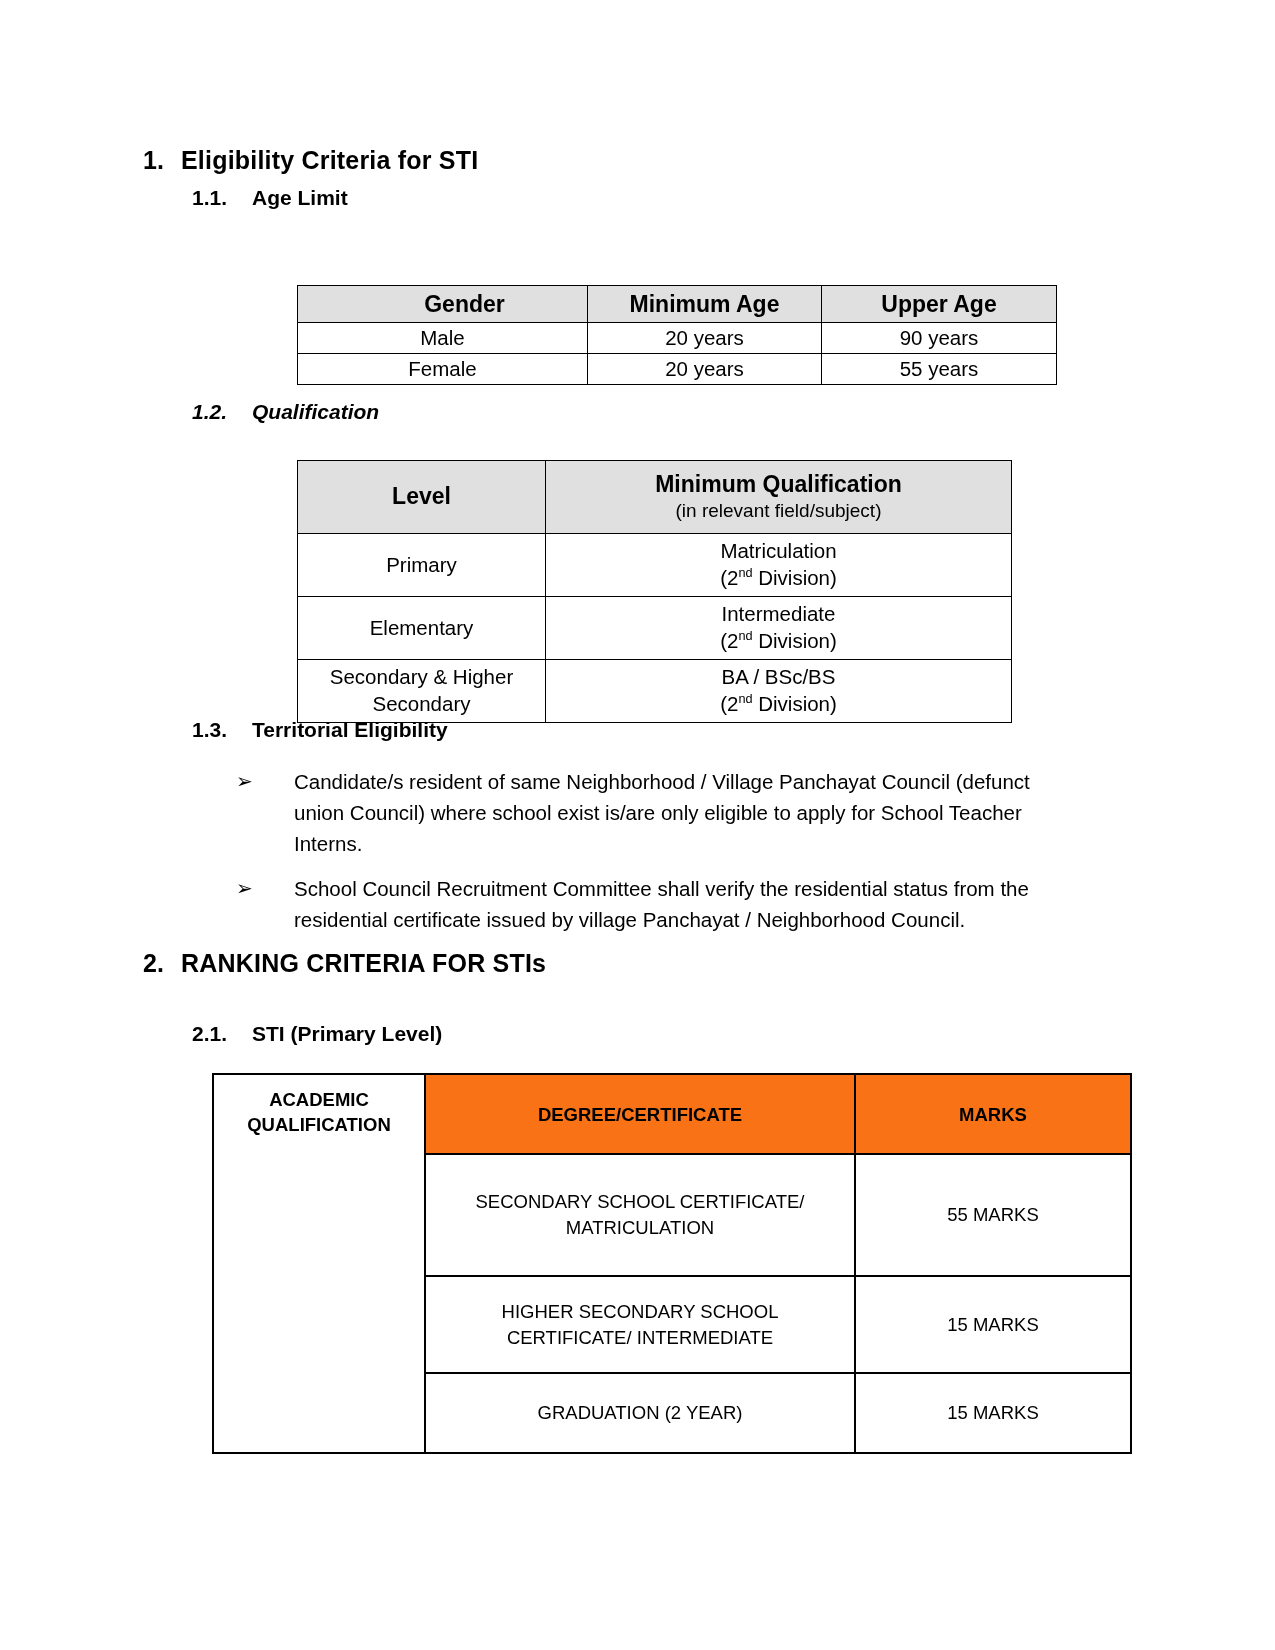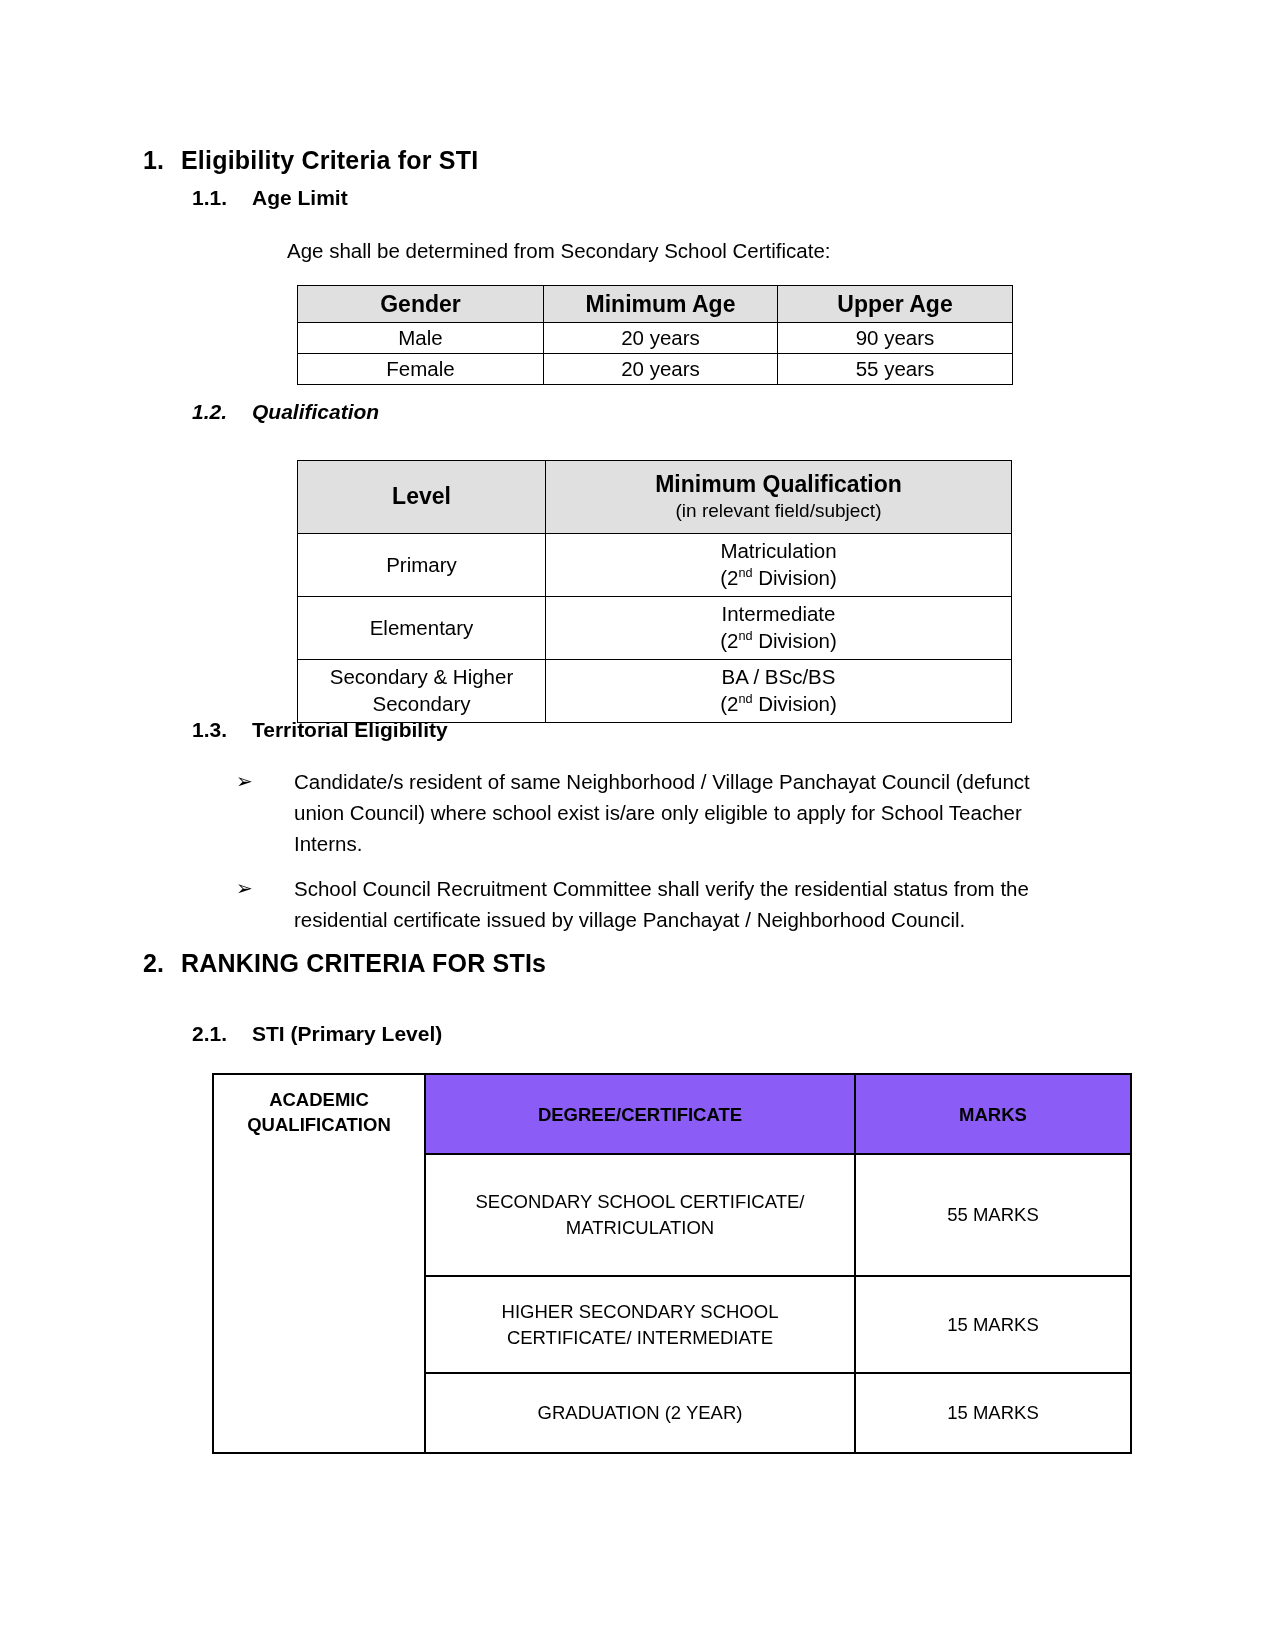--- a/index.html
+++ b/index.html
@@ -69,21 +69,21 @@
     font-size: 23px;
     font-weight: bold;
     height: 36px;
     line-height: 36px;
   }
   #age-table td {
     font-size: 20.5px;
     height: 30px;
     line-height: 30px;
   }
-  #age-table .c1 { width: 245px; }
+  #age-table .c1 { width: 245px; padding-left: 44px; }
   #age-table .c2 { width: 233px; }
   #age-table .c3 { width: 234px; }
 
   
   #qual-table { left: 297px; top: 460px; width: 712px; }
   #qual-table th {
     background: #e0e0e0;
     height: 62px;
     padding: 4px 0 6px;
   }
@@ -132,21 +132,21 @@
   #rank-table { left: 165px; top: 1073px; width: 912px; margin-left: 47px; }
   #rank-table td, #rank-table th {
     border: 2.4px solid #000000;
   }
   #rank-table th {
     font-size: 18.5px;
     font-weight: bold;
     line-height: 25px;
     height: 78px;
   }
-  #rank-table th.gray { background: #8b5cf6; }
+  #rank-table th.gray { background: #f97316; }
   #rank-table th.white { background: #ffffff; vertical-align: top; padding-top: 12px; }
   #rank-table td {
     font-size: 18.5px;
     line-height: 26px;
     font-weight: normal;
   }
   #rank-table .rc1 { width: 210px; }
   #rank-table .rc2 { width: 428px; }
   #rank-table .rc3 { width: 274px; }
   #rank-table .r-tall { height: 122px; }
@@ -159,21 +159,20 @@
 <div class="page">
 
   <div class="h1" style="left:143px; top:146px;">
     <span class="num">1.</span><span>Eligibility Criteria for STI</span>
   </div>
 
   <div class="h2" style="left:172px; top:186px;">
     <span class="num">1.1.</span><span>Age Limit</span>
   </div>
 
-  <div class="body-text" style="left:287px; top:236px;">Age shall be determined from Secondary School Certificate:</div>
 
   <table class="doc" id="age-table">
     <thead>
       <tr>
         <th class="c1">Gender</th>
         <th class="c2">Minimum Age</th>
         <th class="c3">Upper Age</th>
       </tr>
     </thead>
     <tbody>

